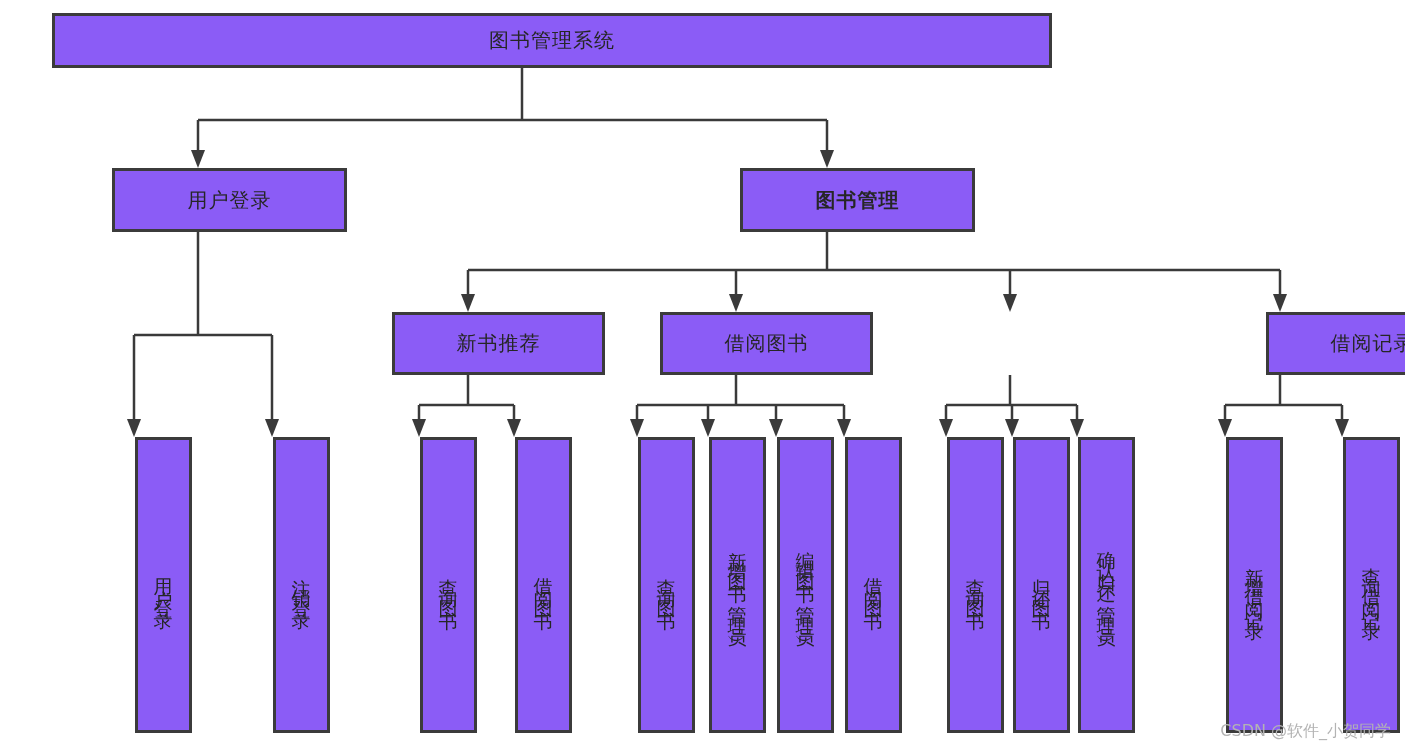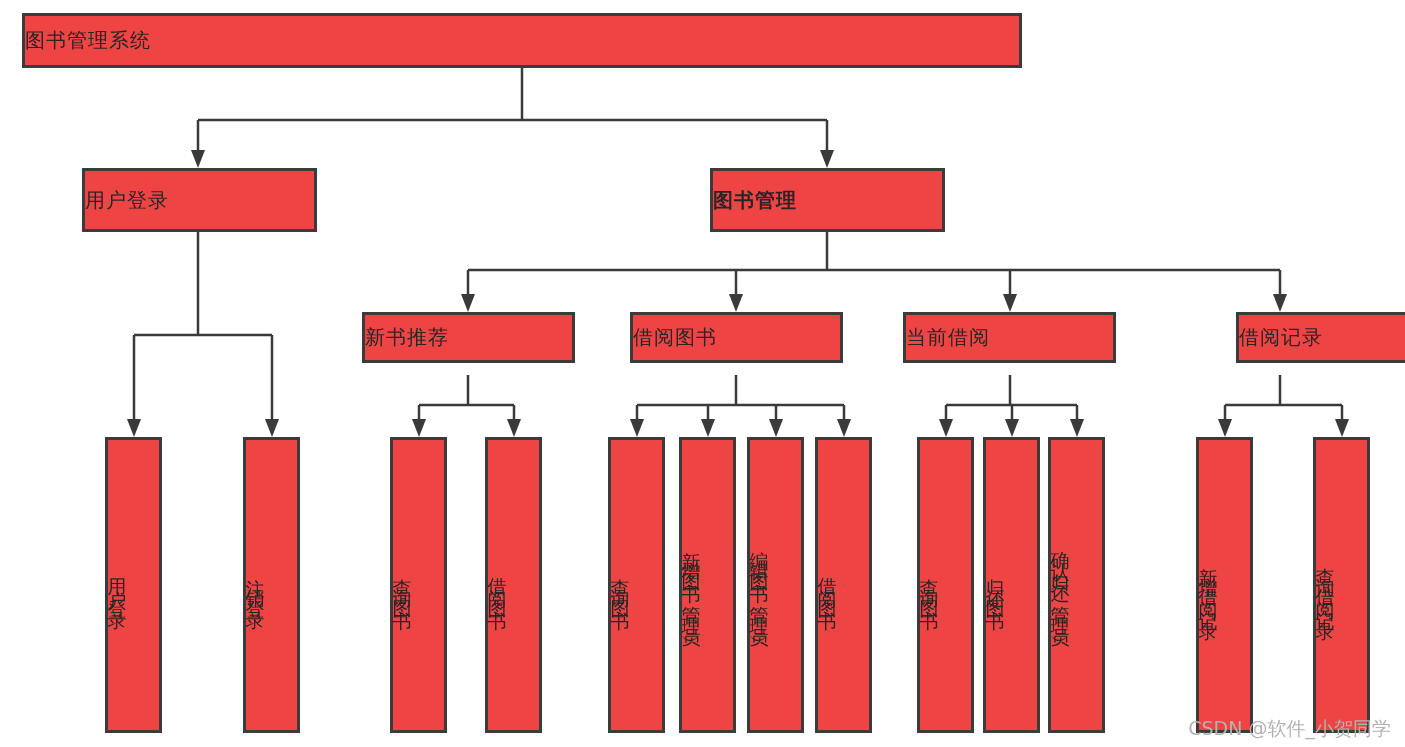--- a/index.html
+++ b/index.html
@@ -21,32 +21,34 @@
   .connectors {
     position: absolute;
     left: 0; top: 0;
     z-index: 0;
   }
   .connectors path { stroke: var(--line); stroke-width: 2.5; fill: none; }
   .connectors polygon { fill: var(--line); stroke: none; }
   .node {
     position: absolute;
     box-sizing: border-box;
-    background: #ef4444;
+    background: #8b5cf6;
     border: 3px solid var(--border);
     display: flex;
     align-items: center;
+    justify-content: center;
     color: var(--text);
     z-index: 1;
+    margin-left: 30px;
   }
   .hlabel { font-size: 20px; letter-spacing: 1px; white-space: nowrap; }
   .root-node  { left: 22px;  top: 13px;  width: 1000px; height: 55px; }
   .l2-a { left: 82px;  top: 168px; width: 235px; height: 64px; }
   .l2-b { left: 710px; top: 168px; width: 235px; height: 64px; font-weight: bold; }
-  .l3   { top: 312px; width: 213px; height: 51px; }
+  .l3   { top: 312px; width: 213px; height: 63px; }
   .l3-0 { left: 362px; }
   .l3-1 { left: 630px; }
   .l3-2 { left: 903px; }
   .l3-3 { left: 1236px; }
   .leaf { top: 437px; width: 57px; height: 296px; }
   .vtext {
     writing-mode: vertical-rl;
     text-orientation: mixed;
     font-size: 19px;
     line-height: 1;
@@ -63,21 +65,21 @@
   .lf-7  { left: 815px; }
   .lf-8  { left: 917px; }
   .lf-9  { left: 983px; }
   .lf-10 { left: 1048px; }
   .lf-11 { left: 1196px; }
   .lf-12 { left: 1313px; }
   .watermark {
     position: absolute;
     right: 14px;
     bottom: 5px;
-    font-size: 19px;
+    font-size: 16px;
     color: var(--watermark);
     z-index: 2;
     white-space: nowrap;
   }
 </style>
 </head>
 <body>
 
 <div class="canvas">
 
@@ -153,23 +155,20 @@
   <div class="node l2-b">
     <span class="hlabel">图书管理</span>
   </div>
 
   <div class="node l3 l3-0">
     <span class="hlabel">新书推荐</span>
   </div>
   <div class="node l3 l3-1">
     <span class="hlabel">借阅图书</span>
   </div>
-  <div class="node l3 l3-2">
-    <span class="hlabel">当前借阅</span>
-  </div>
   <div class="node l3 l3-3">
     <span class="hlabel">借阅记录</span>
   </div>
 
   <div class="node leaf lf-0">
     <span class="vtext">用户登录</span>
   </div>
   <div class="node leaf lf-1">
     <span class="vtext">注销登录</span>
   </div>

